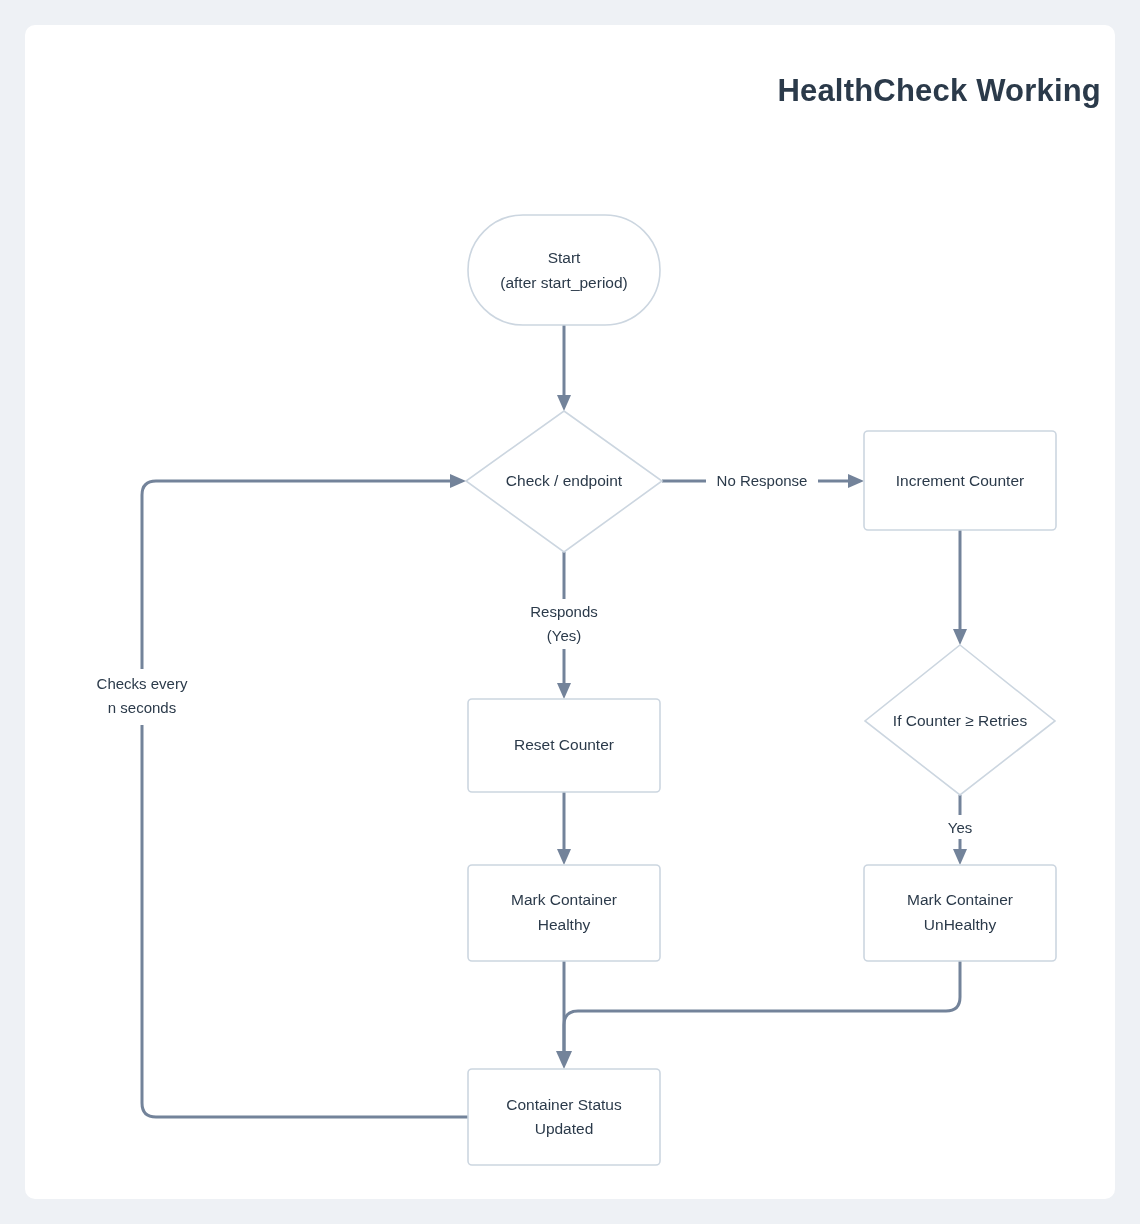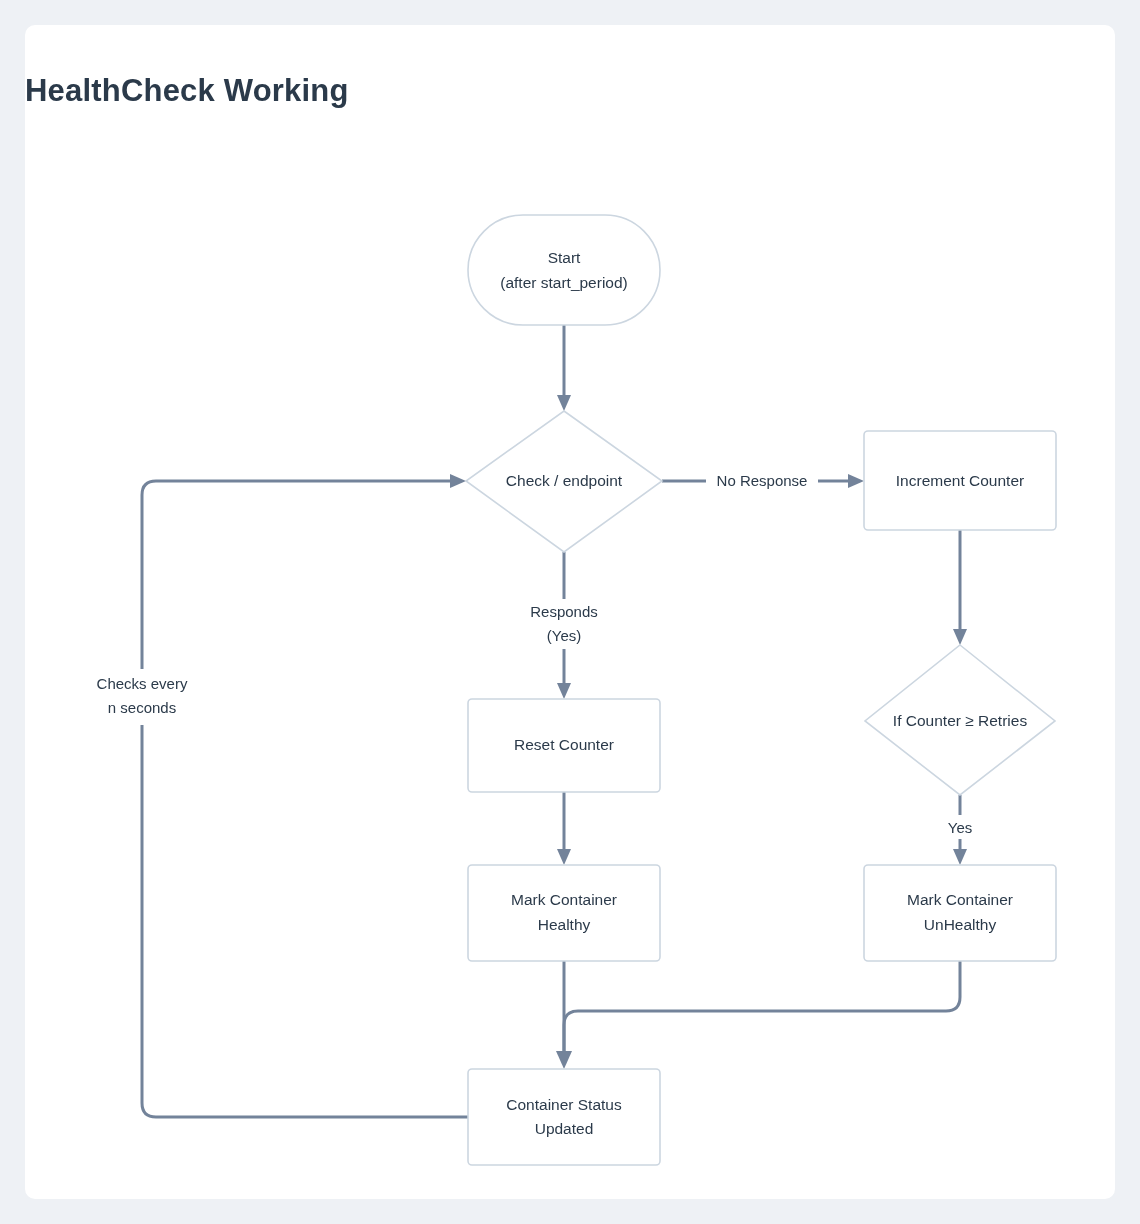--- a/index.html
+++ b/index.html
@@ -23,21 +23,21 @@
     background: #ffffff;
     border-radius: 10px;
     box-sizing: border-box;
     overflow: hidden;
   }
   #diagram-title {
     position: absolute;
     top: 48px;
     left: 0;
     width: 1076px;
-    text-align: left;
+    text-align: right;
     font-size: 31px;
     font-weight: bold;
     color: #2b3a4a;
     letter-spacing: 0.2px;
   }
   #flow-svg {
     position: absolute;
     top: 0;
     left: -25px;
     width: 1140px;

